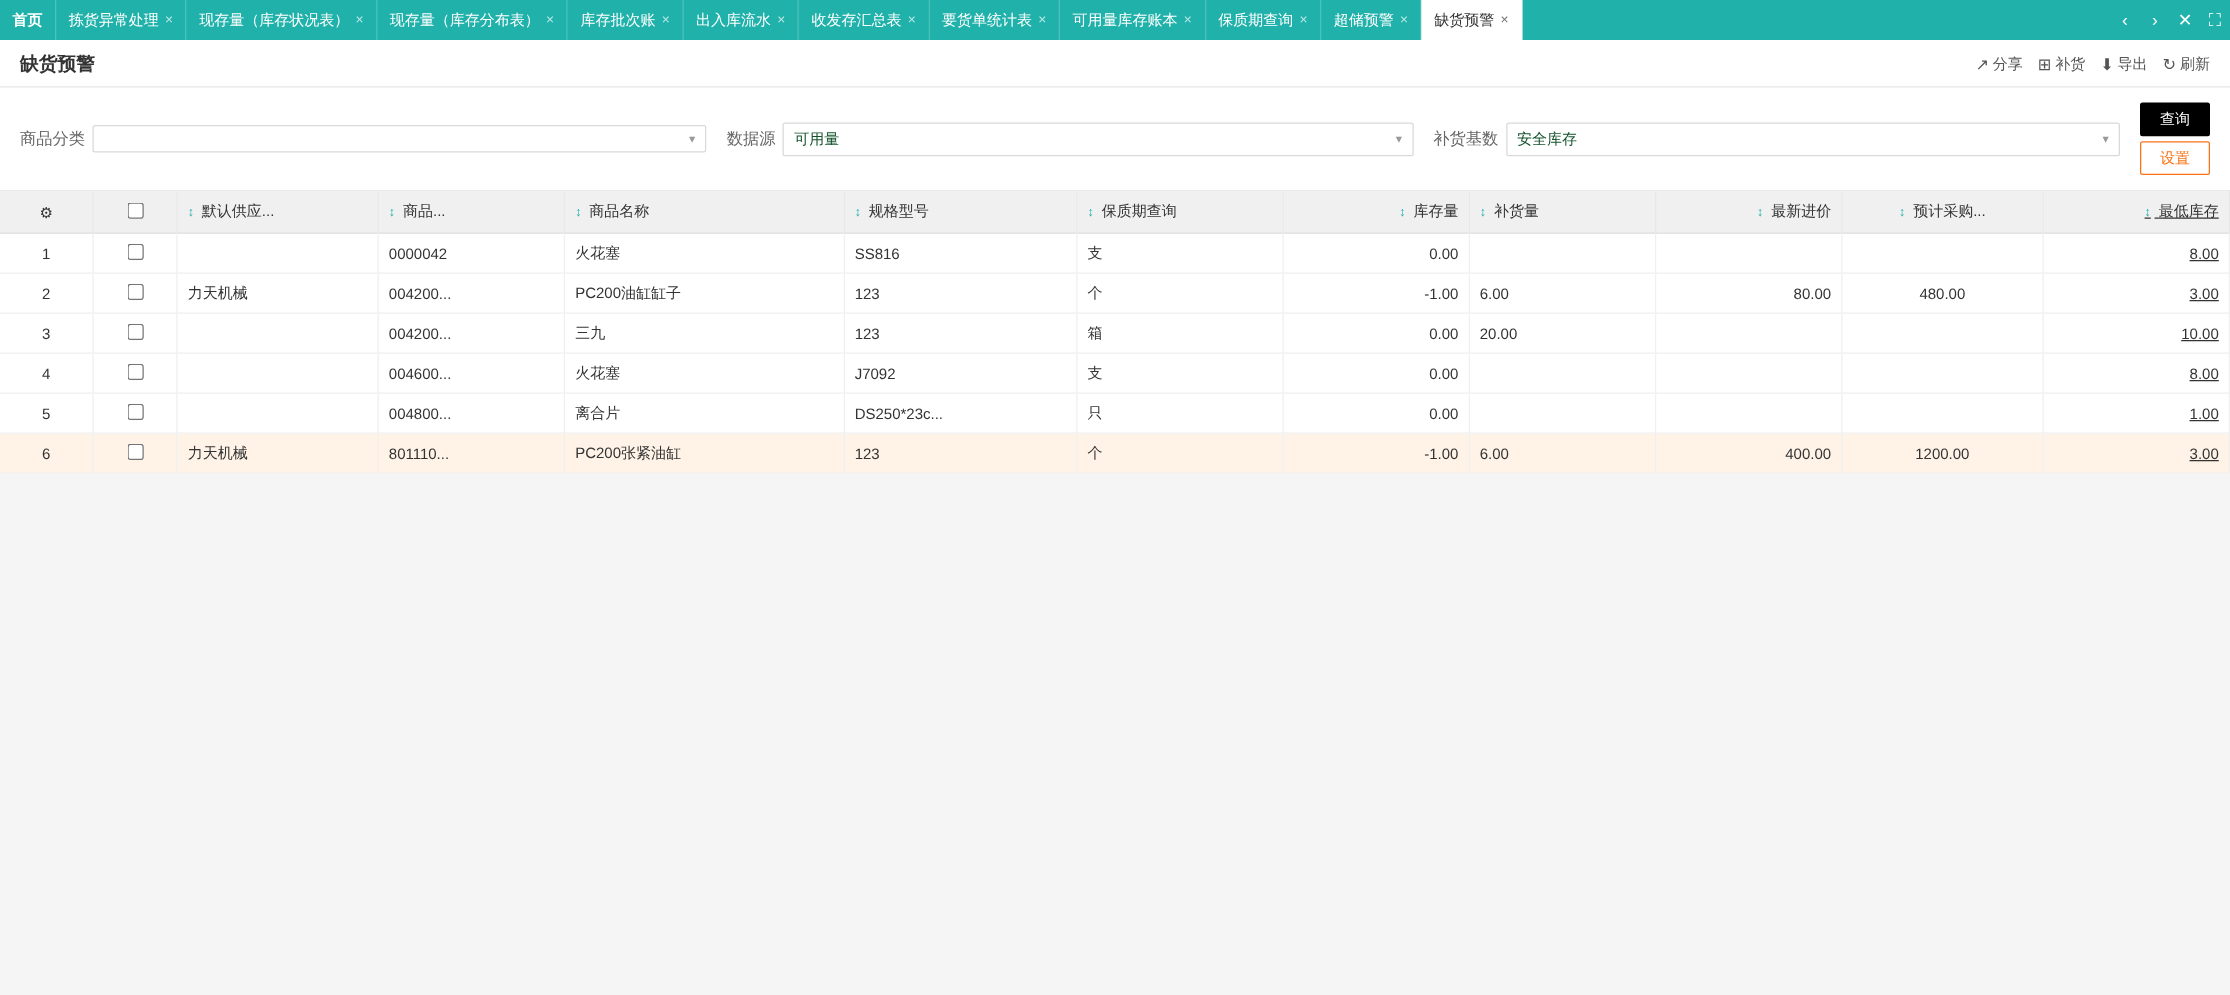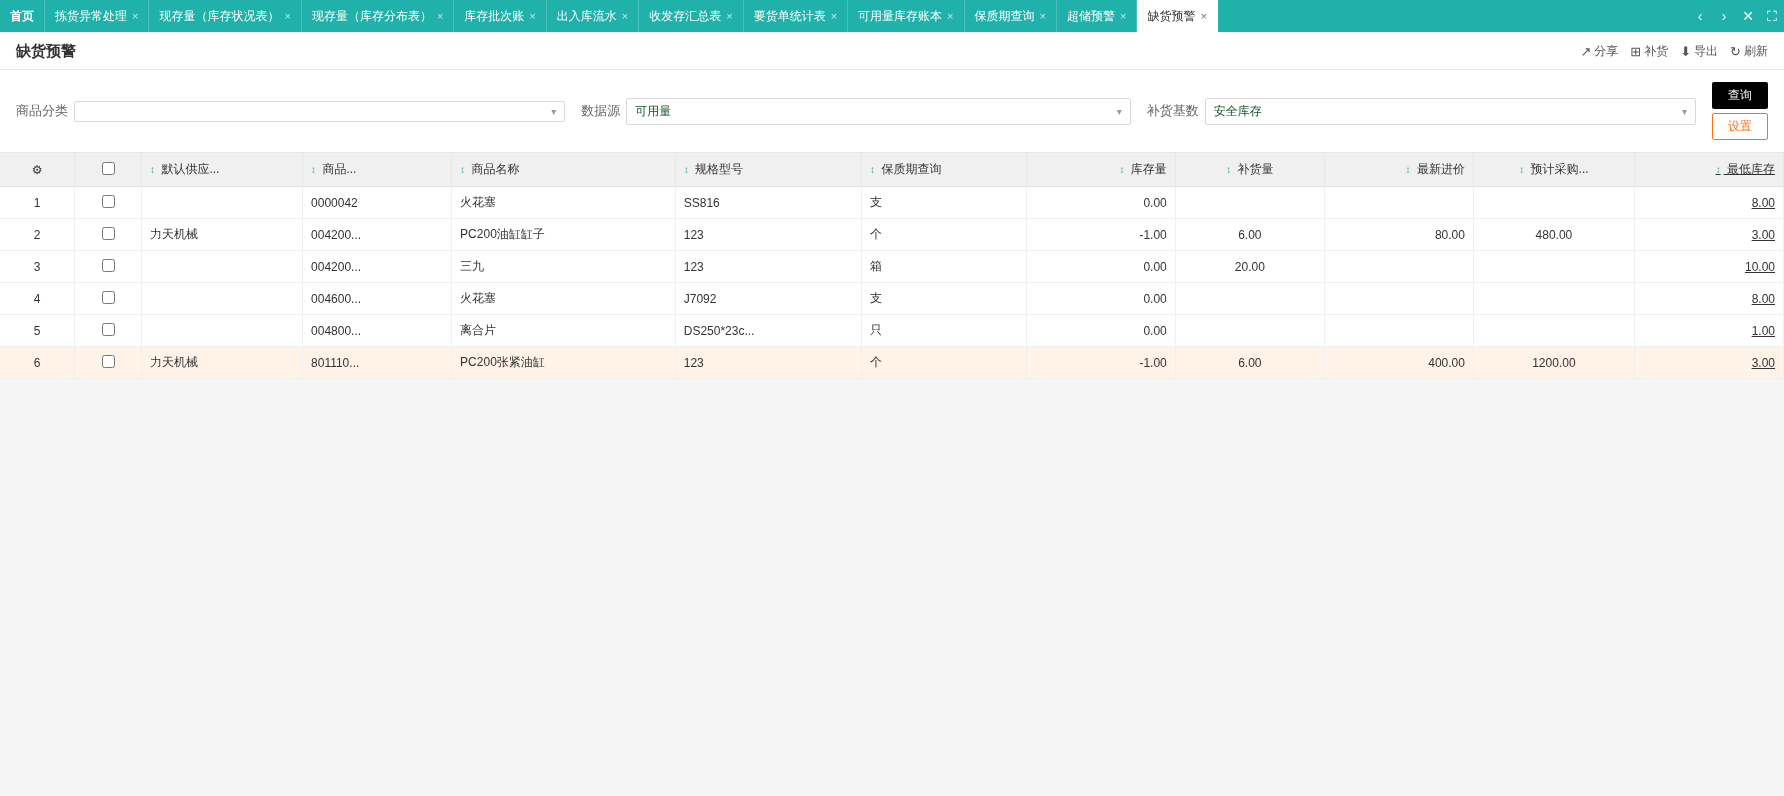--- a/index.html
+++ b/index.html
@@ -195,21 +195,21 @@
       border-right: 1px solid #f0f0f0;
     }
     .col-index { width: 40px; text-align: center; }
     .col-checkbox { width: 36px; text-align: center; }
     .col-supplier { width: 80px; margin-top: 19px; }
     .col-code { width: 80px; }
     .col-name { width: 120px; }
     .col-spec { width: 100px; }
     .col-unit { width: 70px; }
     .col-stock { width: 80px; text-align: right; }
-    .col-replenish { width: 80px; text-align: center; }
+    .col-replenish { width: 80px; text-align: left; }
     .col-price { width: 80px; text-align: right; }
     .col-purchase { width: 80px; text-align: center; }
     .col-minstock { width: 80px; text-align: right; text-decoration: underline; }
 
     .gear-cell {
       display: flex;
       align-items: center;
       justify-content: center;
     }
 

